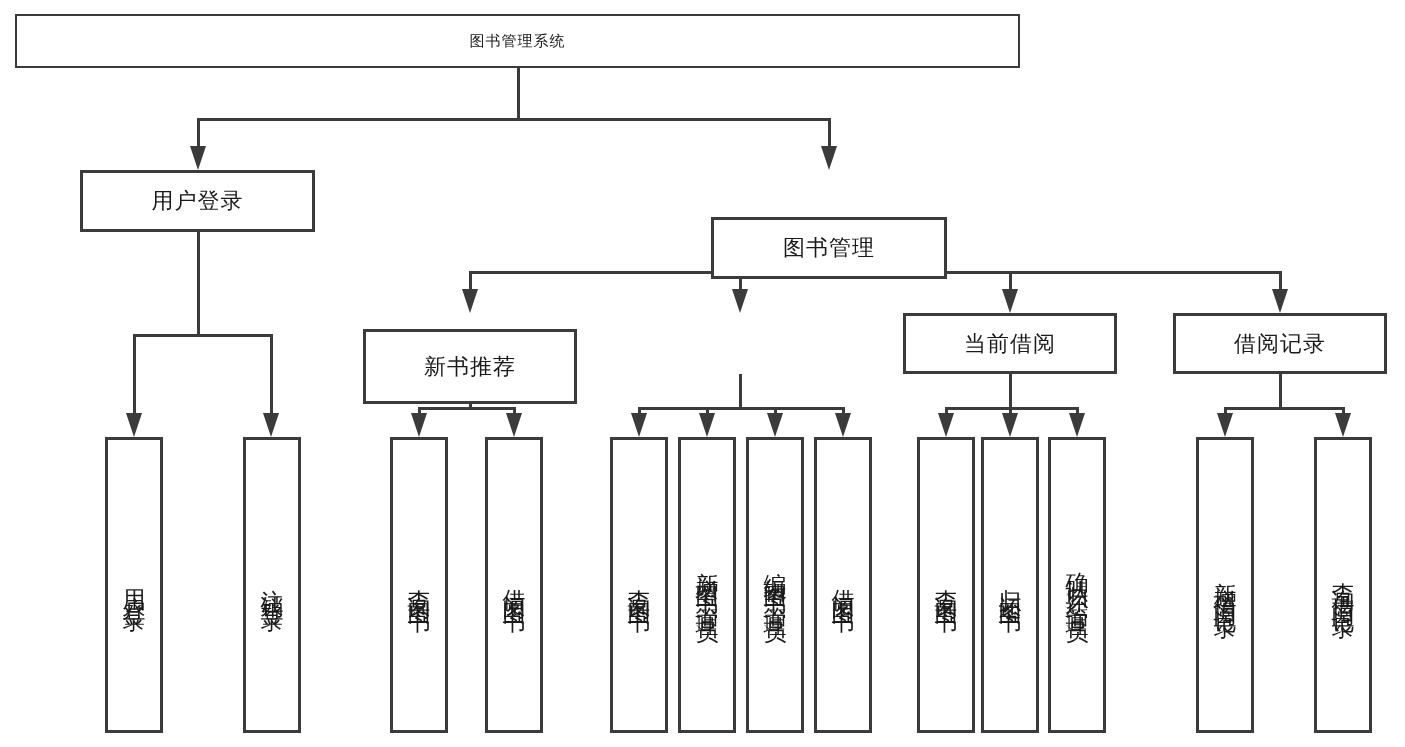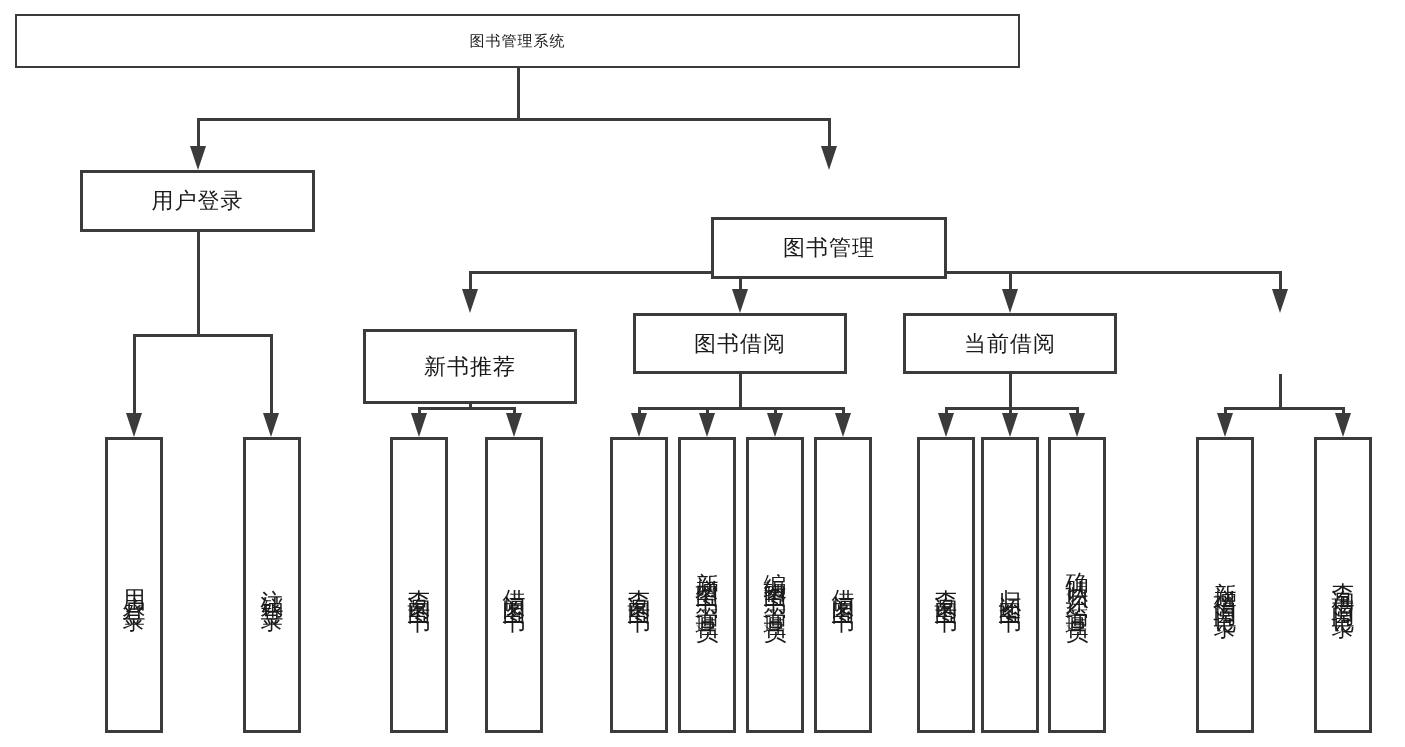--- a/index.html
+++ b/index.html
@@ -130,25 +130,25 @@
   <div class="box" style="left:80px;top:170px;width:235px;height:62px;">
     <span class="hlabel">用户登录</span>
   </div>
   <div class="box" style="left:711px;top:170px;width:236px;height:62px;margin-top:47px;">
     <span class="hlabel">图书管理</span>
   </div>
 
   <div class="box" style="left:363px;top:329px;width:214px;height:75px;align-items:center;">
     <span class="hlabel">新书推荐</span>
   </div>
-  <div class="box" style="left:633px;top:313px;width:214px;height:61px;">
-    <span class="hlabel">图书借阅</span>
-  </div>
   <div class="box" style="left:903px;top:313px;width:214px;height:61px;">
     <span class="hlabel">当前借阅</span>
+  </div>
+  <div class="box" style="left:1173px;top:313px;width:214px;height:61px;">
+    <span class="hlabel">借阅记录</span>
   </div>
 
   <div class="box" style="left:105px;top:437px;width:58px;height:296px;">
     <span class="vlabel">用户登录</span>
   </div>
   <div class="box" style="left:243px;top:437px;width:58px;height:296px;">
     <span class="vlabel">注销登录</span>
   </div>
 
   <div class="box" style="left:390px;top:437px;width:58px;height:296px;">

